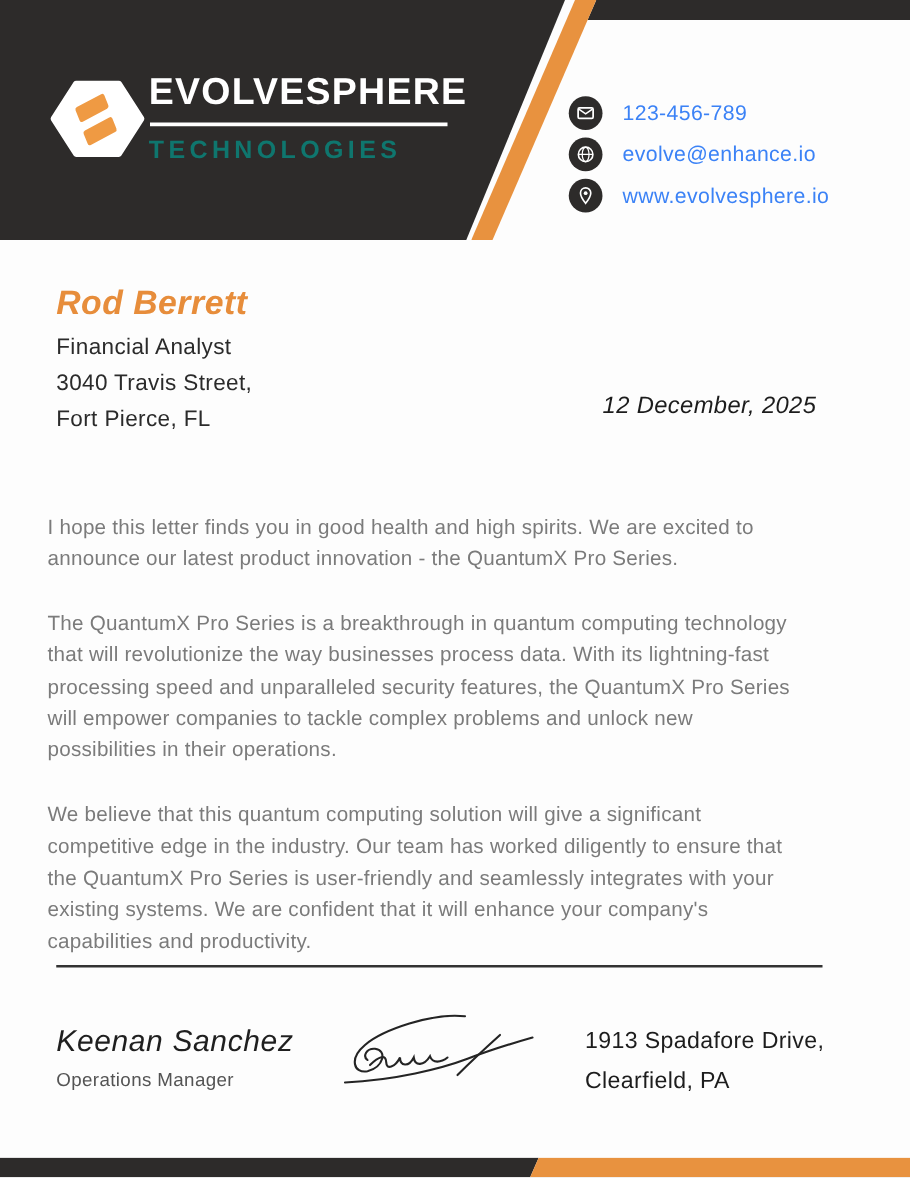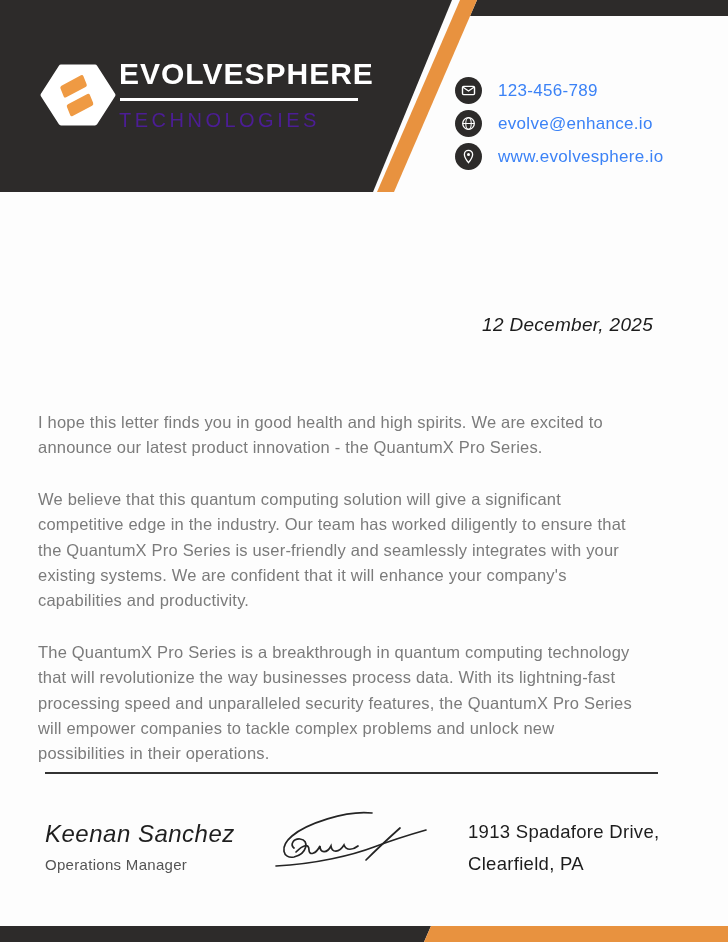--- a/index.html
+++ b/index.html
@@ -32,21 +32,21 @@
     clip-path: polygon(477px 0, 100% 0, 100% 16px, 470px 16px);
   }
   .logo { position:absolute; left:40px; top:63px; width:76px; height:64px; }
   .brand { position:absolute; left:119px; top:57px; width:250px; }
   .brand-name {
     color:#fff; font-size:30px; font-weight:800; letter-spacing:1px;
     white-space:nowrap;
   }
   .brand-rule { width:238px; height:3px; background:#fff; margin:7px 0 8px 1px; }
   .brand-tagline {
-    color:#4c1d95; font-size:20px; font-weight:400; letter-spacing:3.5px;
+    color:#0f766e; font-size:20px; font-weight:700; letter-spacing:3.5px;
     white-space:nowrap;
   }
   .contacts { position:absolute; left:455px; top:77px; display:flex; flex-direction:column; gap:6px; }
   .contact-row { display:flex; align-items:center; height:27px; }
   .contact-ic {
     width:27px; height:27px; border-radius:50%;
     background: var(--dark,#2d2b2a);
     display:flex; align-items:center; justify-content:center; flex:none;
   }
   .contact-val {
@@ -145,27 +145,33 @@
           <svg width="15" height="15" viewBox="0 0 16 16">
             <path d="M8 1.4 C5.5 1.4 3.6 3.3 3.6 5.8 C3.6 9.1 8 14.6 8 14.6 S12.4 9.1 12.4 5.8 C12.4 3.3 10.5 1.4 8 1.4 Z" fill="none" stroke="#fff" stroke-width="1.4"></path>
             <circle cx="8" cy="5.9" r="1.6" fill="#fff"></circle>
           </svg>
         </span>
         <span class="contact-val">www.evolvesphere.io</span>
       </div>
     </div>
   </div>
 
+  <div class="recipient">
+    <div class="recipient-name">Rod Berrett</div>
+    <div class="recipient-line">Financial Analyst</div>
+    <div class="recipient-line">3040 Travis Street,</div>
+    <div class="recipient-line">Fort Pierce, FL</div>
+  </div>
 
   <div class="letter-date">12 December, 2025</div>
 
   <div class="letter-body">
     <p>I hope this letter finds you in good health and high spirits. We are excited to announce our latest product innovation - the QuantumX Pro Series.</p>
+    <p>The QuantumX Pro Series is a breakthrough in quantum computing technology that will revolutionize the way businesses process data. With its lightning-fast processing speed and unparalleled security features, the QuantumX Pro Series will empower companies to tackle complex problems and unlock new possibilities in their operations.</p>
     <p>We believe that this quantum computing solution will give a significant competitive edge in the industry. Our team has worked diligently to ensure that the QuantumX Pro Series is user-friendly and seamlessly integrates with your existing systems. We are confident that it will enhance your company's capabilities and productivity.</p>
-    <p>The QuantumX Pro Series is a breakthrough in quantum computing technology that will revolutionize the way businesses process data. With its lightning-fast processing speed and unparalleled security features, the QuantumX Pro Series will empower companies to tackle complex problems and unlock new possibilities in their operations.</p>
   </div>
 
   <div class="divider"></div>
 
   <div class="signer">
     <div class="signer-name">Keenan Sanchez</div>
     <div class="signer-title">Operations Manager</div>
   </div>
 
   <svg class="signature-svg" width="185" height="66" viewBox="0 0 185 66">

